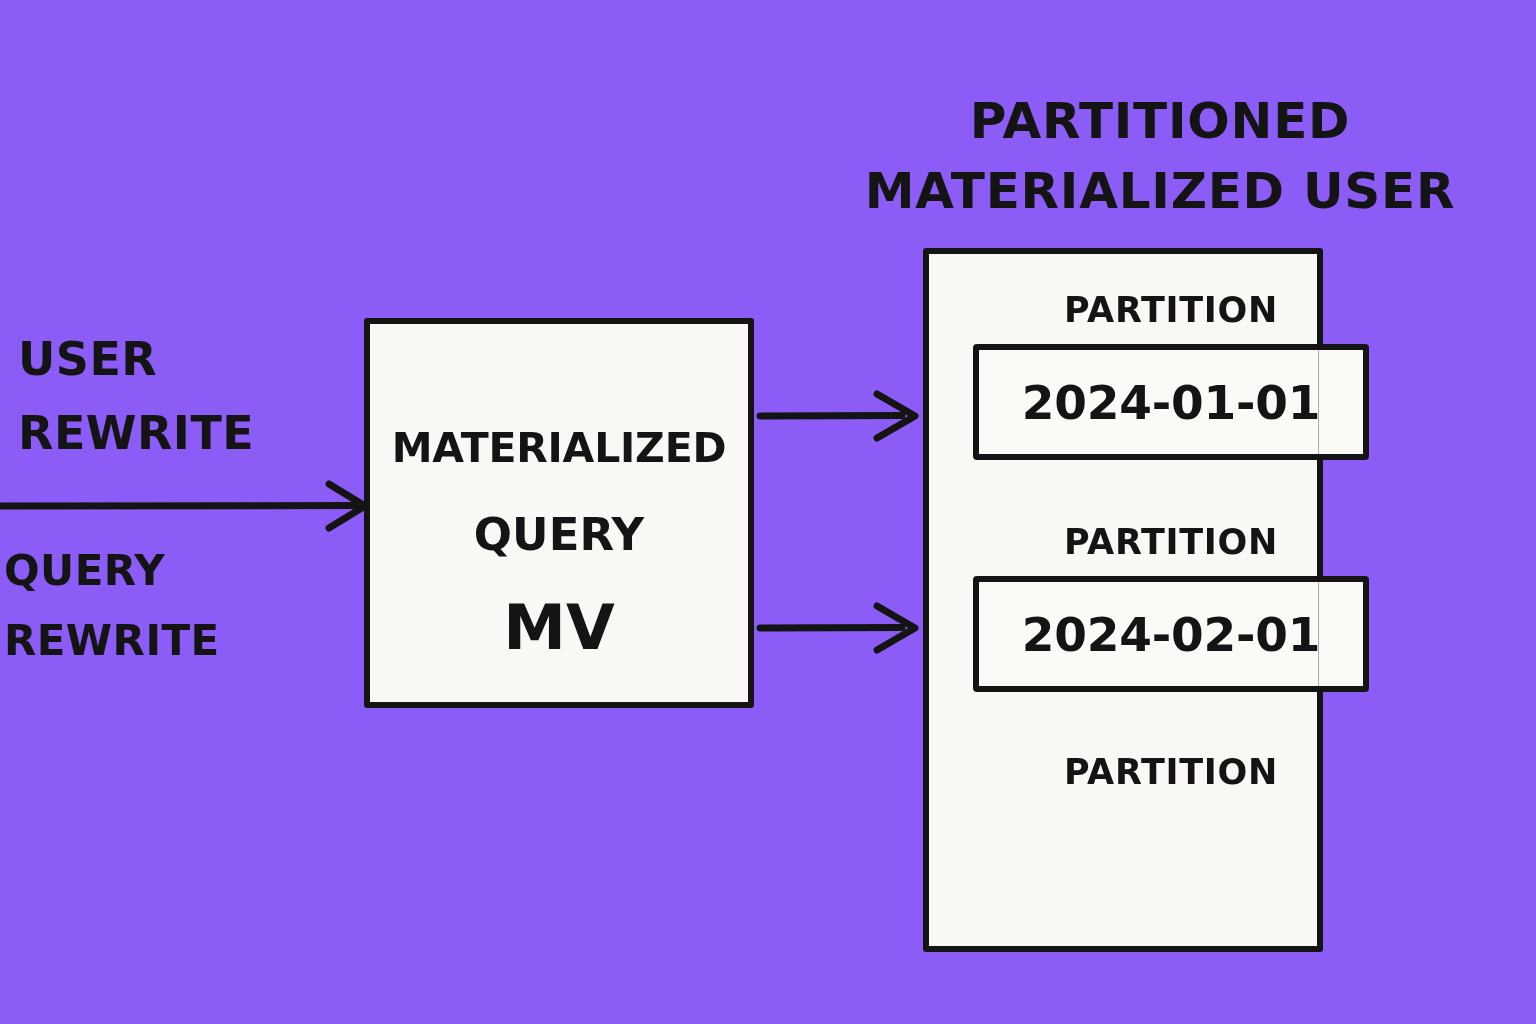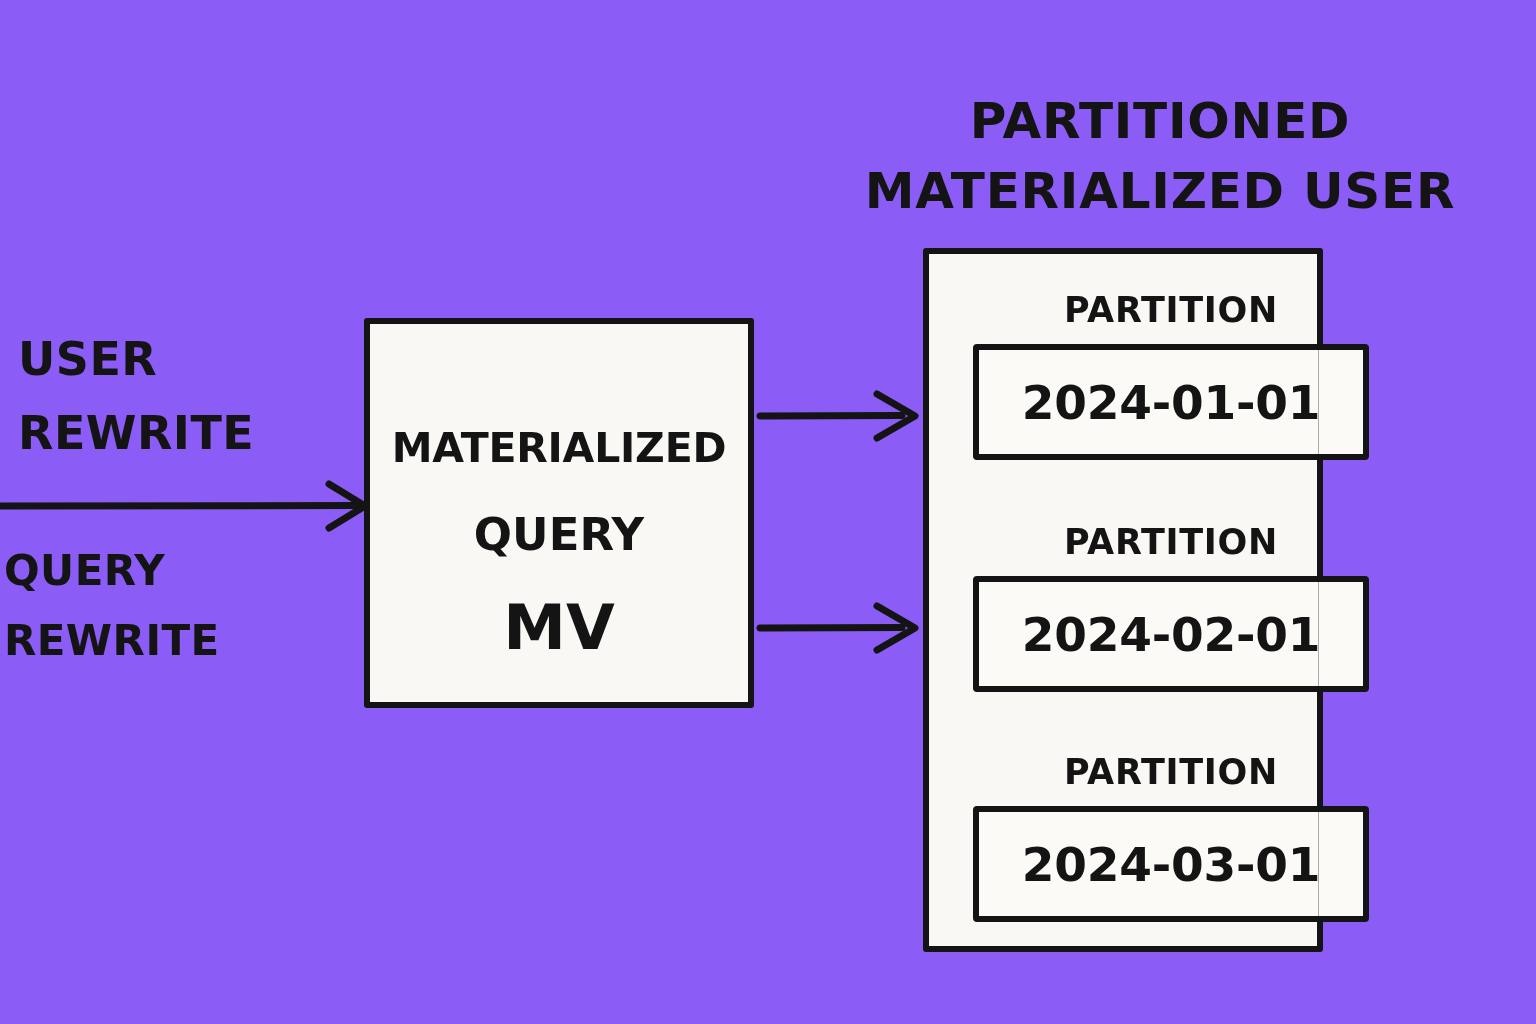--- a/index.html
+++ b/index.html
@@ -237,20 +237,17 @@
 
     <div class="partition-group" id="partition-group-1">
       <div class="partition-label">PARTITION</div>
       <div class="partition-date-box">
         <span class="partition-date">2024-02-01</span>
       </div>
     </div>
 
     <div class="partition-group" id="partition-group-2">
       <div class="partition-label">PARTITION</div>
-      <div class="partition-date-box">
-        <span class="partition-date">2024-03-01</span>
-      </div>
     </div>
 
   </div>
 
 </div>
 
 </body></html>

